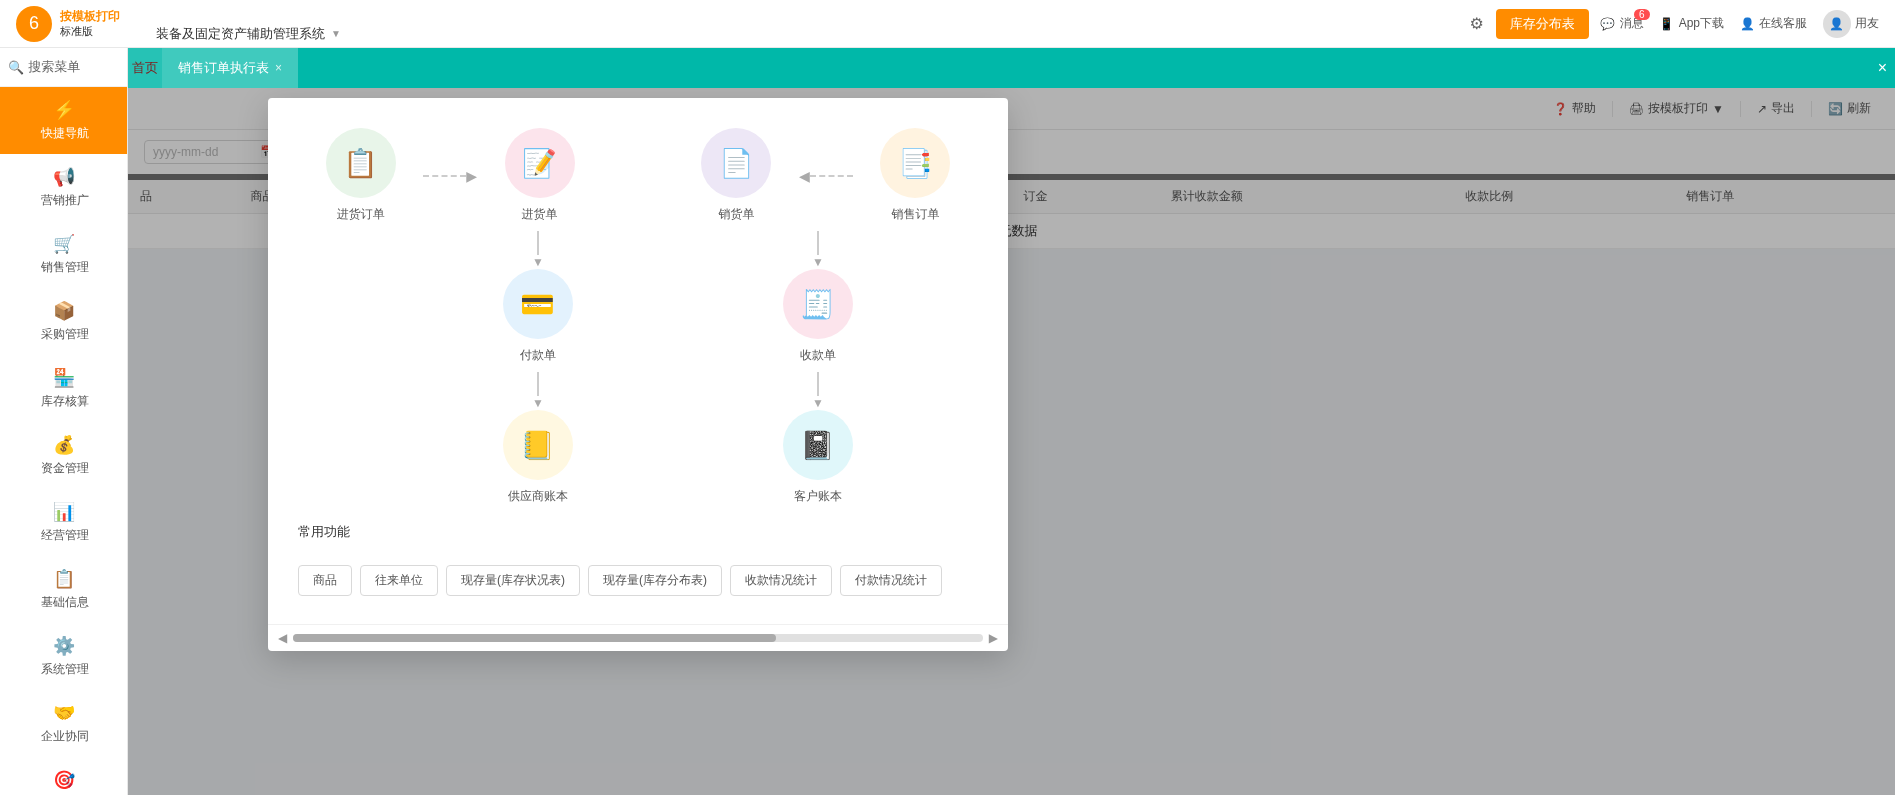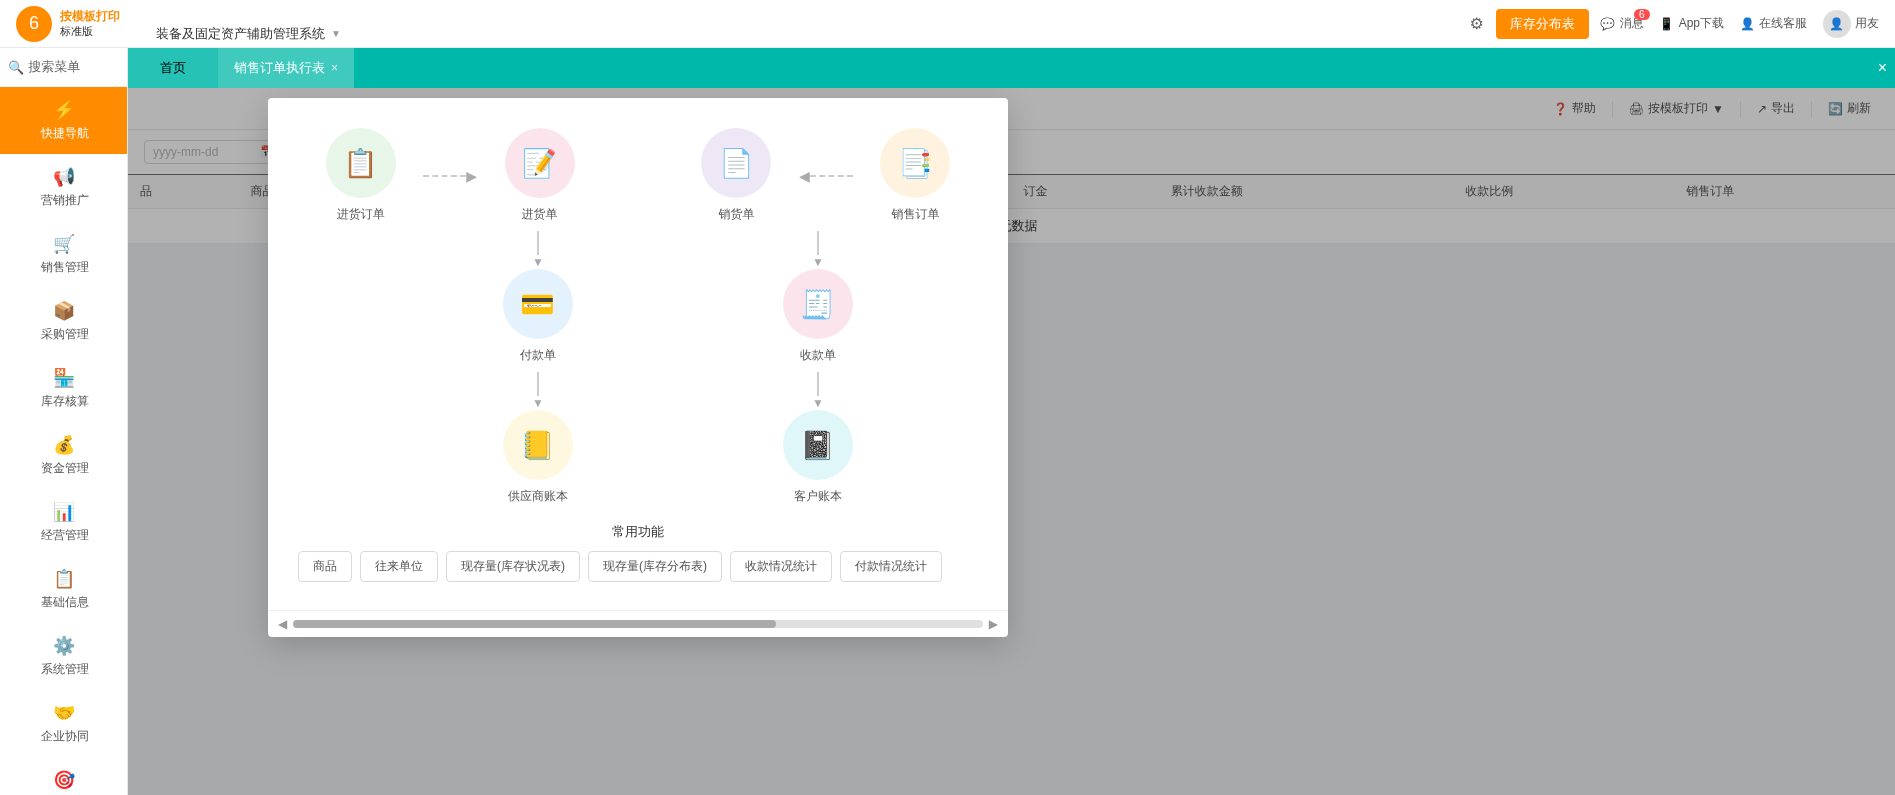--- a/index.html
+++ b/index.html
@@ -28,32 +28,32 @@
     .badge { background: #ff4d4f; color: #fff; border-radius: 10px; font-size: 10px; padding: 0 4px; min-width: 16px; text-align: center; position: absolute; top: -6px; right: -6px; }
     .user-avatar { width: 28px; height: 28px; background: #ddd; border-radius: 50%; display: flex; align-items: center; justify-content: center; font-size: 12px; }
 
     
     .sidebar-search { padding: 10px 8px; border-bottom: 1px solid #f0f0f0; display: flex; align-items: center; gap: 4px; color: #666; cursor: pointer; }
     .sidebar-item { display: flex; flex-direction: column; align-items: center; justify-content: center; padding: 12px 4px; cursor: pointer; color: #555; font-size: 12px; gap: 4px; border-left: 3px solid transparent; }
     .sidebar-item .s-icon { font-size: 18px; }
     .sidebar-item.quick { background: #ff8c00; color: #fff; border-left-color: transparent; }
 
     
-    .tab-home { padding: 0 32px; height: 40px; display: flex; align-items: center; color: #000000; font-size: 13px; cursor: pointer; background: rgba(255,255,255,0.15); }
+    .tab-home { padding: 0 4px; height: 40px; display: flex; align-items: center; color: #7f1d1d; font-size: 13px; cursor: pointer; background: rgba(255,255,255,0.15); }
     .tab-item { padding: 0 16px; height: 56px; display: flex; align-items: center; color: #fff; font-size: 13px; cursor: pointer; background: rgba(255,255,255,0.25); gap: 6px; }
     .tab-close { font-size: 12px; color: rgba(255,255,255,0.8); }
     .tab-end-close { margin-left: auto; margin-right: 8px; color: #fff; cursor: pointer; font-size: 16px; }
 
     
     .toolbar { display: flex; align-items: center; padding: 8px 16px; background: #fff; border-bottom: 1px solid #e8e8e8; gap: 8px; flex-shrink: 0; }
     .toolbar-btn { display: flex; align-items: center; gap: 4px; color: #555; cursor: pointer; font-size: 12px; padding: 4px 8px; }
     .toolbar-sep { width: 1px; height: 16px; background: #e8e8e8; }
 
     
-    .filter-bar { display: flex; align-items: center; padding: 8px 16px; background: #fff; border-bottom: 1px solid #737373; gap: 8px; flex-shrink: 0; flex-wrap: wrap; }
+    .filter-bar { display: flex; align-items: center; padding: 8px 16px; background: #fff; border-bottom: 6px solid #737373; gap: 8px; flex-shrink: 0; flex-wrap: wrap; }
     .filter-input { border: 1px solid #d9d9d9; border-radius: 4px; padding: 4px 8px; font-size: 12px; width: 140px; color: #999; display: flex; align-items: center; gap: 4px; }
     .filter-select { border: 1px solid #d9d9d9; border-radius: 4px; padding: 4px 8px; font-size: 12px; width: 120px; color: #333; display: flex; align-items: center; justify-content: space-between; }
     .search-btn { background: #ff8c00; color: #fff; border: none; border-radius: 4px; padding: 5px 16px; cursor: pointer; font-size: 13px; }
     .more-btn { color: #ff8c00; font-size: 12px; cursor: pointer; }
     .set-btn { color: #ff8c00; font-size: 12px; cursor: pointer; background: #fff7f0; border: 1px solid #ffcf99; border-radius: 4px; padding: 4px 8px; }
 
     
     .table-wrapper { background: #fff; flex: 1; overflow: auto; }
     .table { width: 100%; border-collapse: collapse; font-size: 12px; }
     .table th { background: #fafafa; border-bottom: 1px solid #e8e8e8; padding: 8px 12px; text-align: left; color: #555; font-weight: normal; white-space: nowrap; }
@@ -63,21 +63,21 @@
     
     .modal-overlay { position: absolute; top: 0; left: 0; right: 0; bottom: 0; background: rgba(0,0,0,0.3); z-index: 100; display: flex; align-items: flex-start; justify-content: flex-start; padding-top: 10px; padding-left: 140px; }
     .modal { background: #fff; border-radius: 4px; width: 740px; min-height: 500px; box-shadow: 0 8px 32px rgba(0,0,0,0.18); overflow: hidden; position: relative; }
     .modal-inner { padding: 30px 30px 20px 30px; }
     .flow-node { display: flex; flex-direction: column; align-items: center; gap: 8px; }
     .flow-circle { width: 70px; height: 70px; border-radius: 50%; display: flex; align-items: center; justify-content: center; font-size: 28px; }
     .flow-label { font-size: 12px; color: #555; }
 
     
     .common-funcs { margin-top: 10px; }
-    .common-title { font-size: 13px; color: #333; margin-bottom: 10px; text-align: center; }
+    .common-title { font-size: 13px; color: #333; margin-bottom: 24px; }
     .func-row { display: flex; flex-wrap: wrap; gap: 8px; margin-bottom: 8px; }
     .func-btn { border: 1px solid #d9d9d9; background: #fff; color: #555; border-radius: 4px; padding: 6px 14px; font-size: 12px; cursor: pointer; }
 
     
     .modal-scrollbar { padding: 6px 10px; border-top: 1px solid #f0f0f0; display: flex; align-items: center; gap: 6px; }
     .scrollbar-track { flex: 1; height: 8px; background: #e0e0e0; border-radius: 4px; }
     .scrollbar-thumb { width: 70%; height: 8px; background: #aaa; border-radius: 4px; }
     .scroll-arrow { color: #999; cursor: pointer; font-size: 12px; }
   </style>
 </head>

